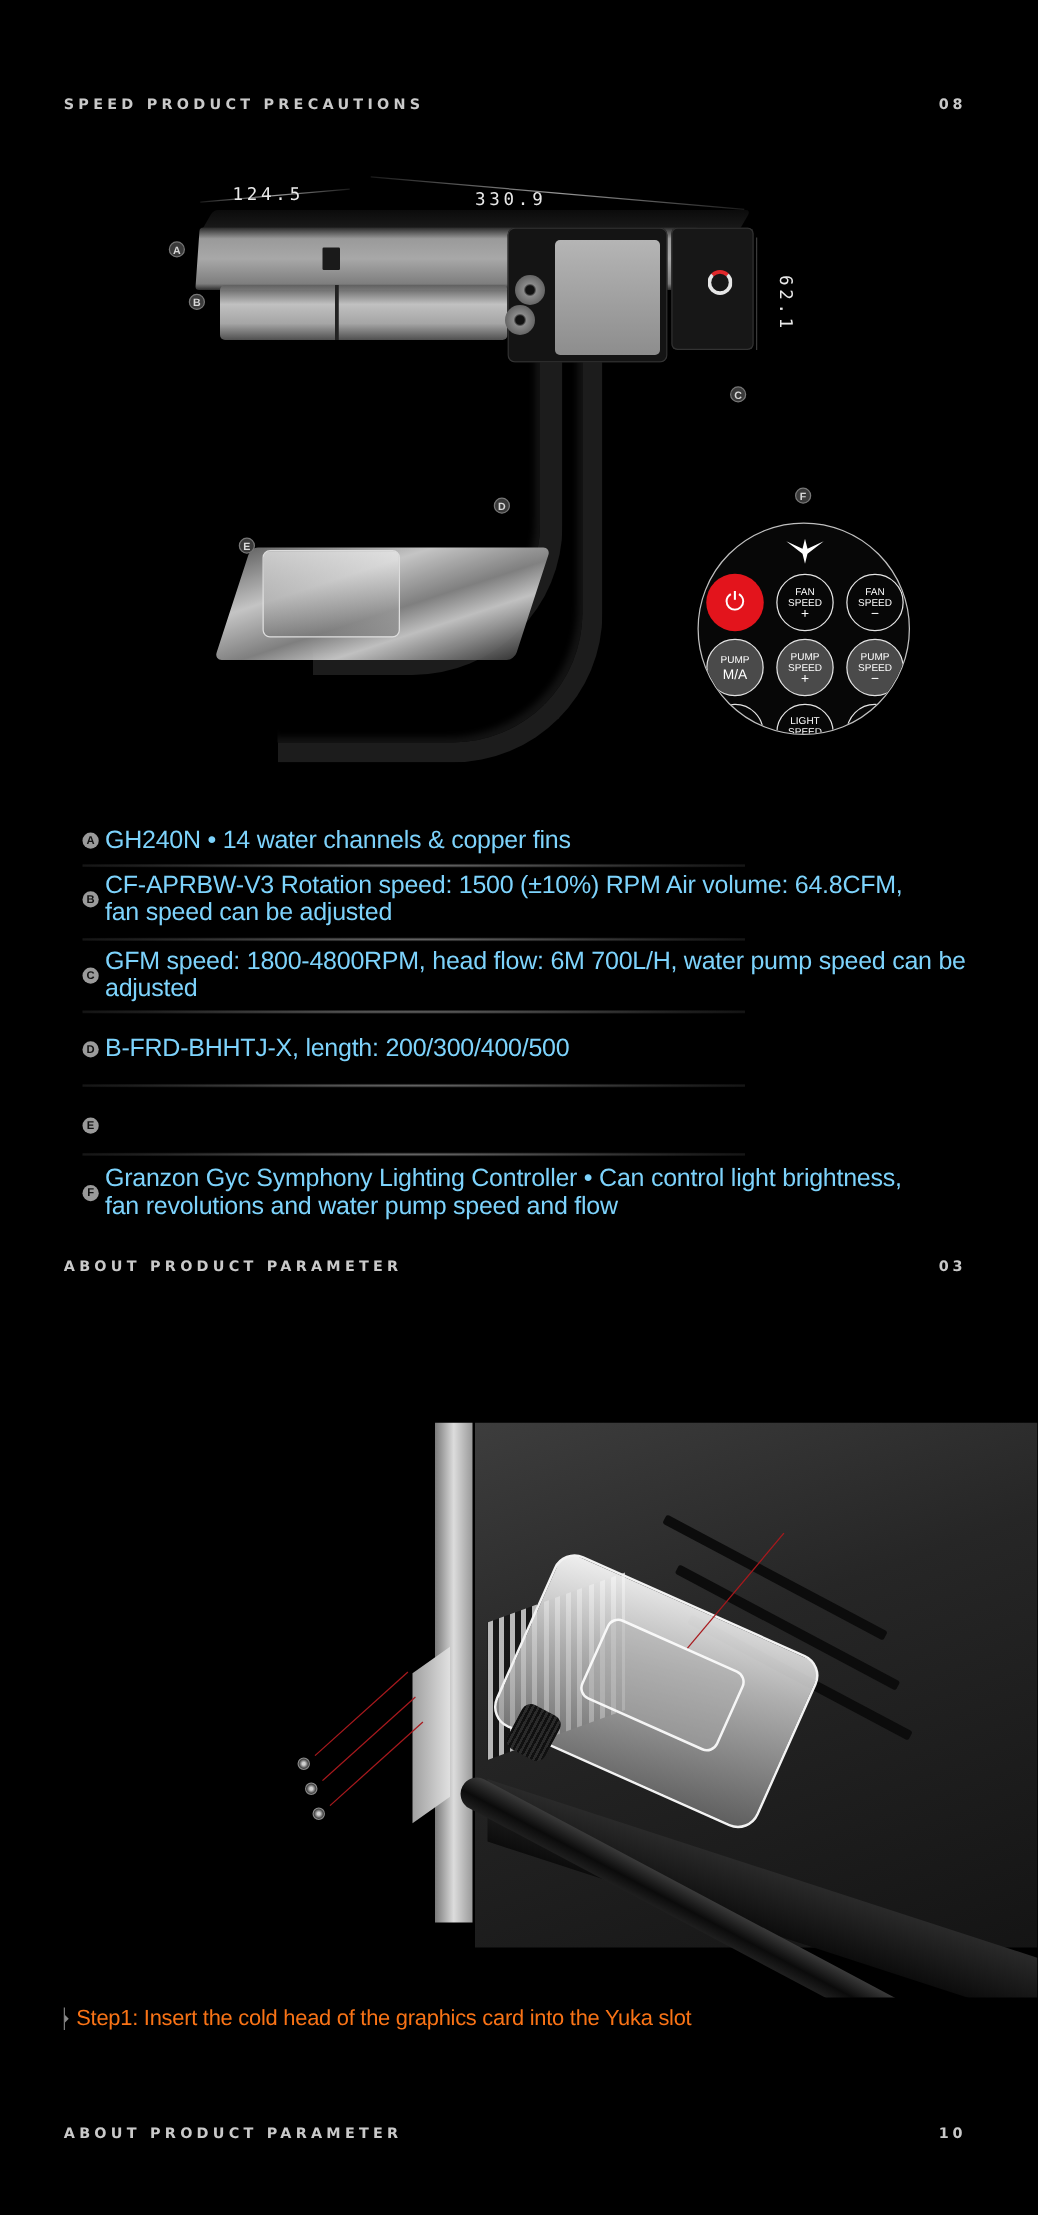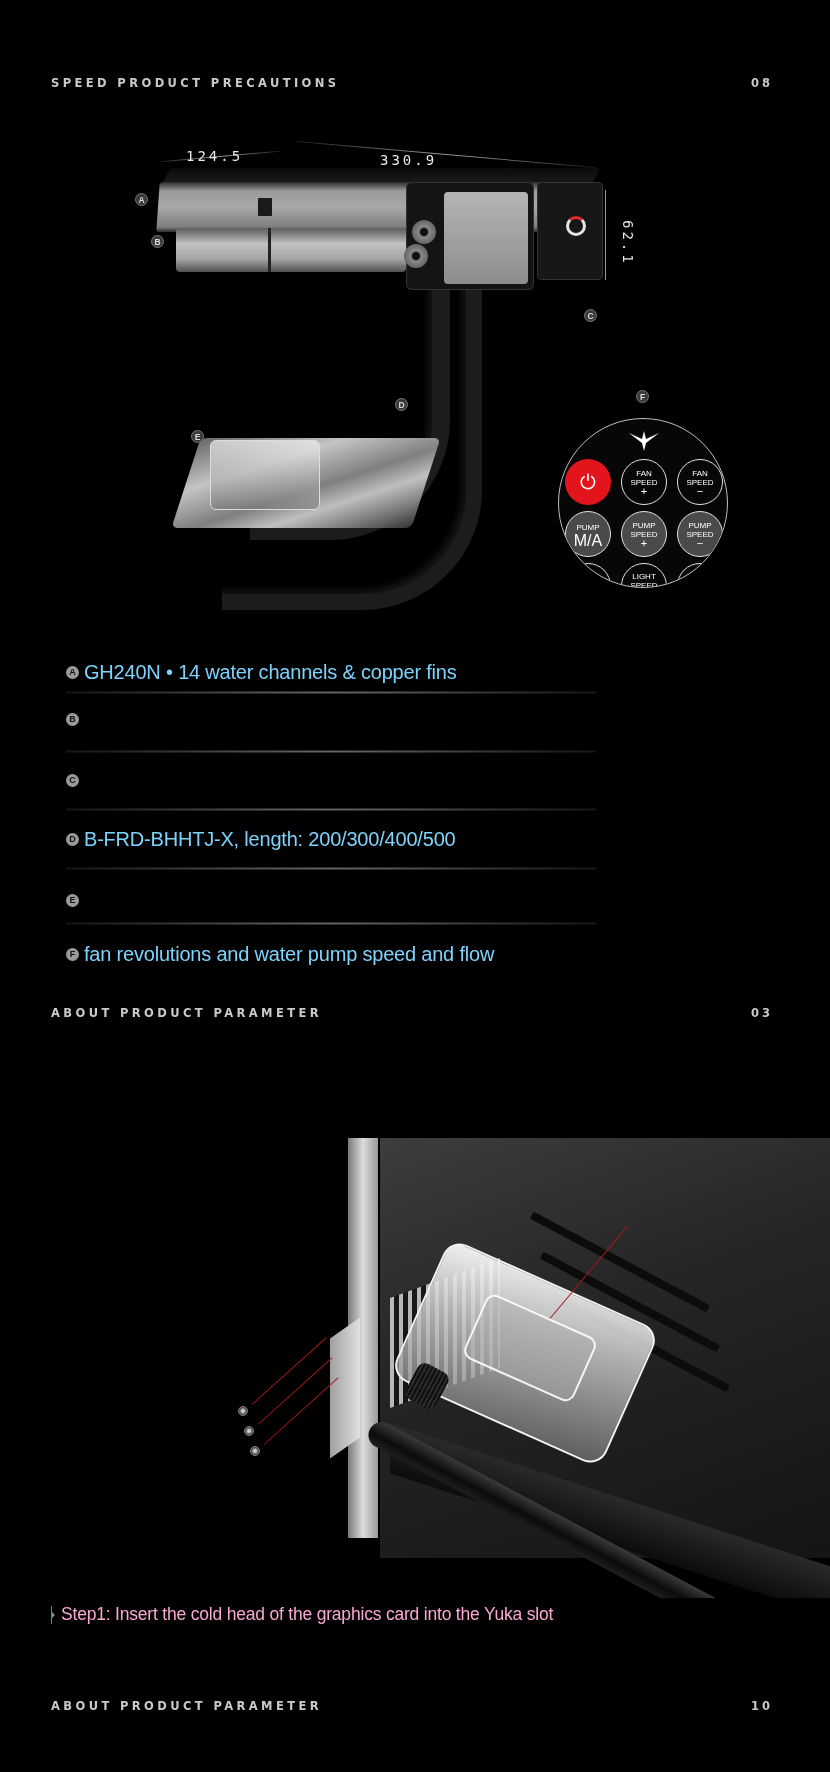--- a/index.html
+++ b/index.html
@@ -54,21 +54,21 @@
   .pipe { position: absolute; left: 140px; top: 278px; width: 520px; height: 26px; background: linear-gradient(180deg, #3a3a3a, #0b0b0b 60%, #1f1f1f); border-radius: 13px; transform: rotate(28deg); transform-origin: left center; }
   .fitting { position: absolute; left: 180px; top: 228px; width: 34px; height: 40px; background: repeating-linear-gradient(90deg, #101010 0 2px, #2a2a2a 2px 4px); border-radius: 8px; transform: rotate(28deg); }
   .bracket { position: absolute; left: 100px; top: 190px; width: 30px; height: 120px; background: linear-gradient(90deg, #a0a0a0, #e0e0e0); transform: skewY(-35deg); }
   .screw { position: absolute; width: 10px; height: 10px; border-radius: 50%; background: radial-gradient(circle, #d0d0d0 20%, #333 70%); border: 1px solid #888; }
   .laser { position: absolute; height: 1px; background: #a8191d; transform-origin: left center; }
   .bottom-rail { position: absolute; left: 160px; top: 360px; width: 460px; height: 50px; background: linear-gradient(180deg, #2a2a2a, #0c0c0c); transform: skewY(18deg); }
 
   .step { position: absolute; left: 51px; top: 1604px; display: flex; align-items: center; }
   .step-marker { width: 3px; height: 18px; border-left: 1px solid #7a7a7a; position: relative; margin-right: 7px; }
   .step-marker::after { content: ""; position: absolute; left: 0; top: 6px; border-left: 3px solid #8a8a8a; border-top: 3px solid transparent; border-bottom: 3px solid transparent; }
-  .step-text { font-size: 17.5px; color: #f9a8d4; letter-spacing: -0.2px; }
+  .step-text { font-size: 17.5px; color: #f97316; letter-spacing: -0.2px; }
 </style>
 </head>
 <body>
 
 <div class="sec-header" style="top:75px;">
   <span class="sec-title">SPEED PRODUCT PRECAUTIONS</span>
   <span class="sec-page">08</span>
 </div>
 
 <div class="diagram">
@@ -119,21 +119,21 @@
       <span>SPEED</span>
       <span style="font-size:11px;">+</span>
     </div>
     <div class="rbtn" style="left:118px;top:40px;">
       <span>FAN</span>
       <span>SPEED</span>
       <span style="font-size:11px;">−</span>
     </div>
     <div class="rbtn dark" style="left:6px;top:92px;">
       <span>PUMP</span>
-      <span style="font-size:16px;margin-top:4px;">M/A</span>
+      <span style="font-size:11px;margin-top:4px;">M/A</span>
     </div>
     <div class="rbtn dark" style="left:62px;top:92px;">
       <span>PUMP</span>
       <span>SPEED</span>
       <span style="font-size:11px;">+</span>
     </div>
     <div class="rbtn dark" style="left:118px;top:92px;">
       <span>PUMP</span>
       <span>SPEED</span>
       <span style="font-size:11px;">−</span>
@@ -150,40 +150,48 @@
 <div class="specs">
   <div class="spec" style="height:24px;margin-top:0;">
     <span class="spec-badge">A</span>
     <div>
         <div class="spec-text">GH240N • 14 water channels &amp; copper fins</div>
       </div>
   </div>
   <div class="spec-sep" style="margin-top:7px;"></div>
   <div class="spec" style="height:46px;margin-top:2px;">
     <span class="spec-badge">B</span>
+    <div>
+      <div class="spec-text">CF-APRBW-V3 Rotation speed: 1500 (±10%) RPM Air volume: 64.8CFM,</div>
+      <div class="spec-text">fan speed can be adjusted</div>
+    </div>
   </div>
   <div class="spec-sep" style="margin-top:8px;"></div>
   <div class="spec" style="height:24px;margin-top:15px;">
     <span class="spec-badge">C</span>
+    <div>
+        <div class="spec-text">GFM speed: 1800-4800RPM, head flow: 6M 700L/H, water pump speed can be adjusted</div>
+      </div>
   </div>
   <div class="spec-sep" style="margin-top:16px;"></div>
   <div class="spec" style="height:24px;margin-top:16px;">
     <span class="spec-badge">D</span>
     <div>
         <div class="spec-text">B-FRD-BHHTJ-X, length: 200/300/400/500</div>
       </div>
   </div>
   <div class="spec-sep" style="margin-top:16px;"></div>
   <div class="spec" style="height:24px;margin-top:18px;">
     <span class="spec-badge">E</span>
   </div>
   <div class="spec-sep" style="margin-top:10px;"></div>
   <div class="spec" style="height:46px;margin-top:6px;">
     <span class="spec-badge">F</span>
     <div>
+      <div class="spec-text">Granzon Gyc Symphony Lighting Controller • Can control light brightness,</div>
       <div class="spec-text">fan revolutions and water pump speed and flow</div>
     </div>
   </div>
 </div>
 
 <div class="sec-header" style="top:1005px;">
   <span class="sec-title">ABOUT PRODUCT PARAMETER</span>
   <span class="sec-page">03</span>
 </div>
 

